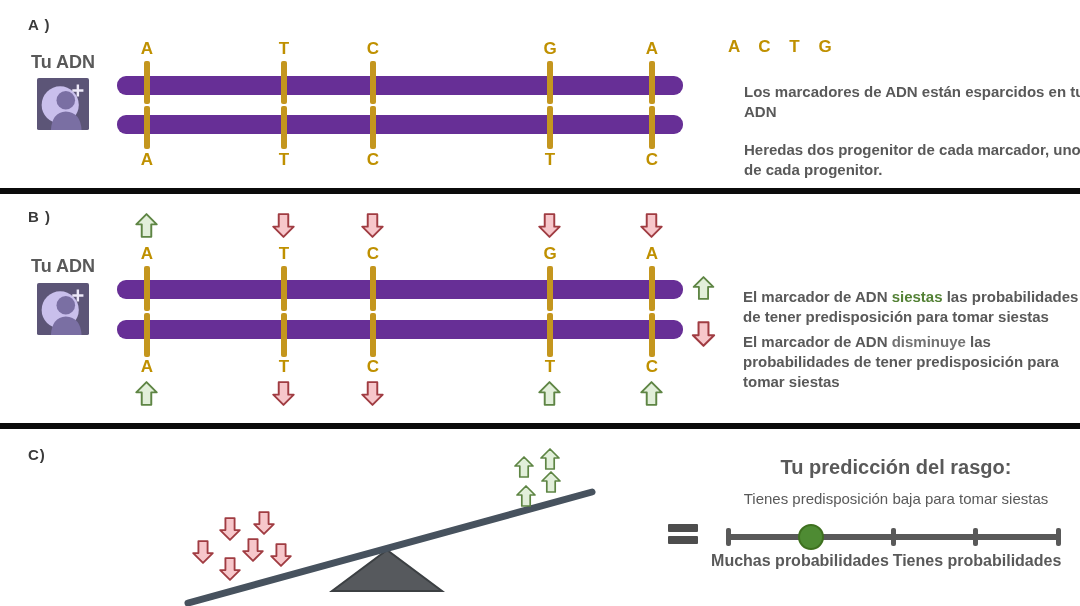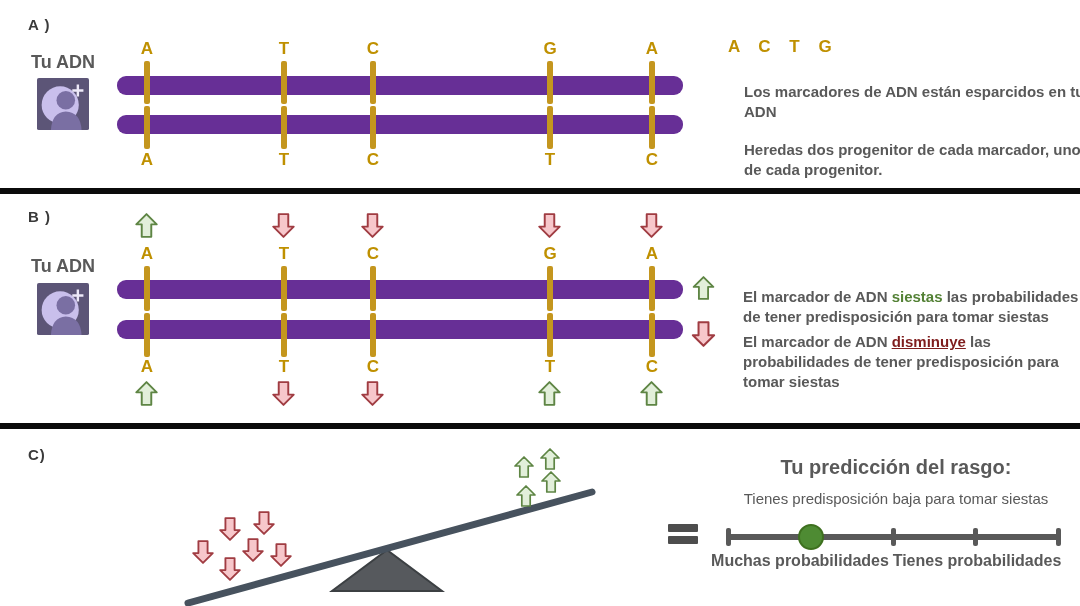--- a/index.html
+++ b/index.html
@@ -8,21 +8,21 @@
   .abs{position:absolute;}
   .panel-label{font-size:15px;font-weight:bold;color:#3a3a3a;letter-spacing:1px;}
   .dna-label{font-size:18px;font-weight:bold;color:#595959;}
   .bar{background:#672F96;border-radius:9px;height:19px;width:566px;left:117px;}
   .tick{width:6px;background:#C4961E;border-radius:2px;}
   .gold-letter{font-size:17px;font-weight:bold;color:#BF9000;line-height:1;transform:translateX(-50%);}
   .body-text{font-size:15px;font-weight:bold;color:#595959;line-height:1.33;margin:16px;}
   .divider{left:0;width:1080px;height:6px;background:#0b0b0b;}
   .arrow-icon{line-height:0;}
   .kw-green{color:#538135;}
-  .kw-red{color:#7f1d1d;text-decoration:underline;}
+  .kw-red{color:#737373;}
   .slider-tick{width:5px;height:18px;background:#595959;border-radius:2px;top:528px;}
   .scale-label{font-size:16px;font-weight:bold;color:#595959;transform:translateX(-50%);white-space:nowrap;}
   .eq-bar{width:30px;height:8px;background:#4d4d4d;border-radius:1px;left:668px;}
 </style>
 </head>
 <body>
 
 <div id="stage">
 
   <div>

